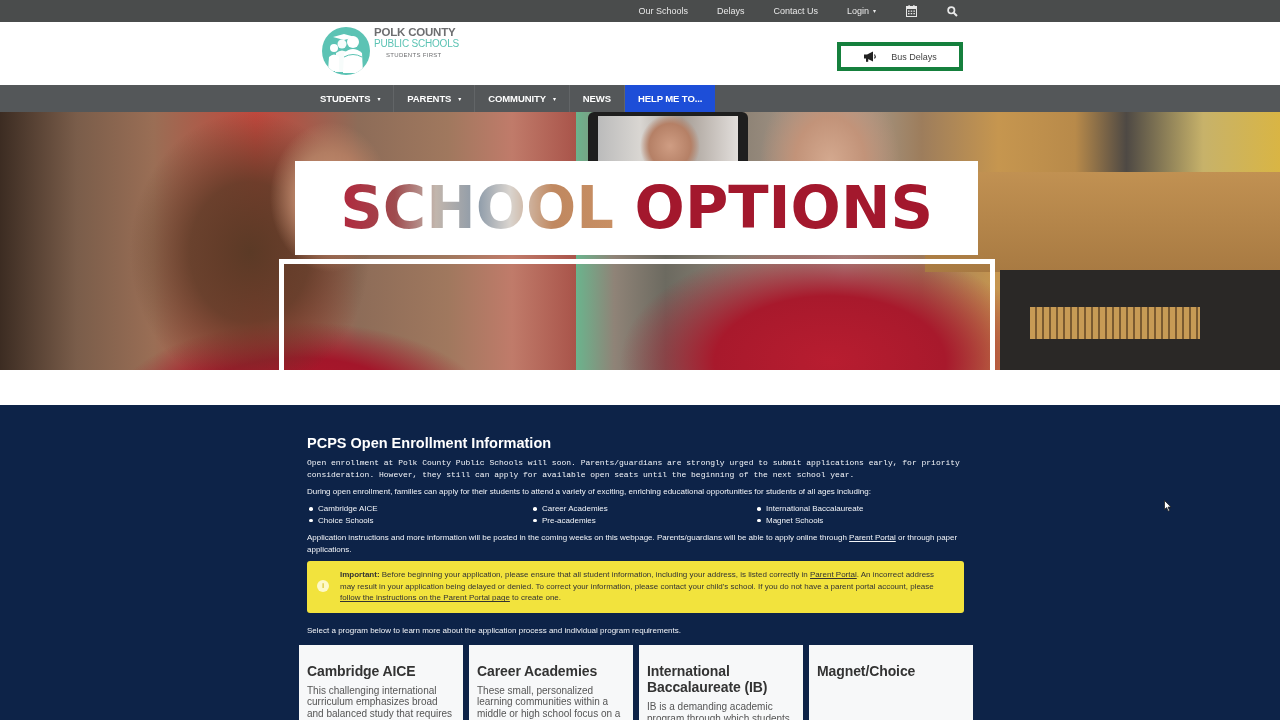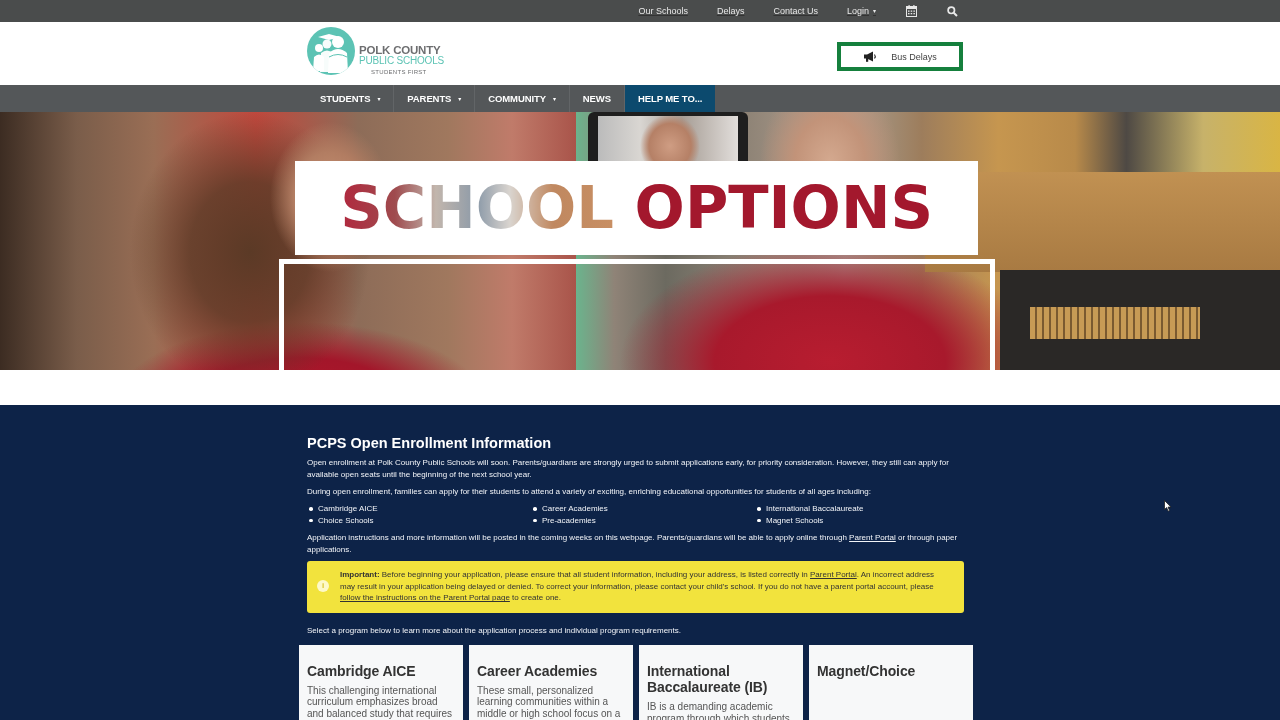--- a/index.html
+++ b/index.html
@@ -1,42 +1,42 @@
 <!DOCTYPE html>
 <html><head>
 <meta charset="utf-8">
 <style>
   * { box-sizing: border-box; margin: 0; padding: 0; }
   html, body { width: 1280px; height: 720px; overflow: hidden; background: #fff; }
   body { font-family: "Liberation Sans", "DejaVu Sans", sans-serif; color: #333; position: relative; }
 
   
   .utility-bar { position: absolute; top: 0; left: 0; width: 1280px; height: 22px; background: #4a4c4c; }
-  .utility-links { position: absolute; right: 322px; top: 0; height: 22px; display: flex; align-items: center; gap: 16px; text-decoration: underline; }
+  .utility-links { position: absolute; right: 322px; top: 0; height: 22px; display: flex; align-items: center; gap: 16px; }
   .utility-links a { color: #e8e8e8; font-size: 9px; text-decoration: none; margin-left: 13px; white-space: nowrap; }
   .utility-links .caret { font-size: 6px; margin-left: 4px; vertical-align: 1px; }
   .util-icon { margin-left: 13px; width: 12px; height: 12px; display: inline-flex; align-items: center; justify-content: center; }
 
   
   .header { position: absolute; top: 22px; left: 0; width: 1280px; height: 63px; background: #fff; }
-  .logo { position: absolute; left: 307px; top: 5px; display: flex; align-items: flex-end; }
+  .logo { position: absolute; left: 322px; top: 5px; display: flex; align-items: flex-start; }
   .logo-circle { width: 48px; height: 48px; border-radius: 50%; background: #5cc3b4; position: relative; overflow: hidden; }
   .logo-text { margin-left: 4px; line-height: 1; }
   .logo-line1 { font-size: 11.5px; font-weight: bold; color: #6d6e70; letter-spacing: -0.2px; }
   .logo-line2 { font-size: 10px; color: #5cc3b4; letter-spacing: -0.2px; margin-top: 0px; }
   .logo-line3 { font-size: 6px; color: #6d6e70; letter-spacing: 0.3px; margin-top: 3px; padding-left: 12px; }
   .bus-btn { position: absolute; left: 837px; top: 20px; width: 126px; height: 29px; border: 4px solid #15803d; background: #fff; display: flex; align-items: center; justify-content: center; font-size: 9px; color: #444; cursor: pointer; }
   .bus-btn .megaphone { margin-right: 14px; display: inline-flex; }
 
   
   .nav { position: absolute; top: 85px; left: 0; width: 1280px; height: 27px; background: #545759; }
   .nav-inner { position: absolute; left: 307px; top: 0; height: 27px; display: flex; }
   .nav-item { height: 27px; display: flex; align-items: center; padding: 0 13px; color: #fff; font-size: 9.5px; font-weight: bold; letter-spacing: -0.1px; border-right: 1px solid #626567; cursor: pointer; }
   .nav-item .caret { font-size: 6px; margin-left: 7px; }
-  .nav-item.help { background: #0c4a6e; border-right: none; }
+  .nav-item.help { background: #1d4ed8; border-right: none; }
 
   
   .hero { position: absolute; top: 112px; left: 0; width: 1280px; height: 258px; overflow: hidden;
     background:
       radial-gradient(ellipse 60px 75px at 330px 85px, #c99477 0%, #b27d62 60%, rgba(160,110,80,0) 100%),
       radial-gradient(ellipse 120px 140px at 250px 140px, #5b3a26 0%, rgba(90,58,38,0.8) 50%, rgba(90,58,38,0) 100%),
       radial-gradient(ellipse 190px 90px at 300px 300px, #b3182b 0%, #a3162a 60%, rgba(163,22,42,0) 100%),
       radial-gradient(ellipse 210px 120px at 830px 250px, #b81d30 0%, #a8192c 55%, rgba(168,25,44,0) 100%),
       radial-gradient(ellipse 70px 90px at 830px 50px, #d4a98f 0%, #c29379 50%, rgba(194,147,121,0) 100%),
       linear-gradient(90deg, #3c2c22 0%, #7a5d4a 6%, #9a6e55 12%, #c0483d 20%, #8d6c58 28%, #a0785e 35%, #c07b6a 40%, #a9544a 45%, #6bb48d 44%, #8f8377 48%, #6c6a60 52%, #978a7c 60%, #a7a095 66%, #9d7d5c 72%, #c6964f 78%, #b88a4a 84%, #4e4944 88%, #c7b26a 94%, #d9b544 100%);
@@ -55,21 +55,21 @@
   .banner-title { font-family: "DejaVu Sans", sans-serif; font-weight: bold; font-size: 58px; letter-spacing: 0px; color: #a3182d; transform: scaleX(1.02); }
   .banner-title .s1 { background: linear-gradient(90deg, #b1283e 0%, #9f4b4e 20%, #c2b6ad 35%, #8c9aa8 50%, #d9d4cf 62%, #c08860 78%, #c88f63 100%); -webkit-background-clip: text; background-clip: text; color: transparent; }
 
   .hero-gap { position: absolute; top: 370px; left: 0; width: 1280px; height: 35px; background: #fff; }
 
   
   .main { position: absolute; top: 405px; left: 0; width: 1280px; height: 315px; background: #0d2348; padding-left: 28px; }
   .content { position: absolute; left: 307px; top: 0; width: 658px; color: #fff; }
   .section-title { position: absolute; top: 30px; left: 0; font-size: 14.5px; font-weight: bold; color: #fff; white-space: nowrap; }
   .para { position: absolute; left: 0; width: 656px; font-size: 8px; line-height: 11.5px; color: #f2f4f8; }
-  .p1 { top: 52px; }
+  .p1 { top: 52px; font-family: Liberation Mono, monospace; }
   .p2 { top: 81px; }
   .prog-list { position: absolute; top: 98px; left: 0; width: 656px; display: grid; grid-template-columns: 224px 224px 208px; row-gap: 0; font-size: 8px; line-height: 11.5px; color: #f2f4f8; }
   .prog-list li { list-style: none; padding-left: 11px; position: relative; }
   .prog-list li::before { content: ""; position: absolute; left: 2px; top: 4px; width: 3.5px; height: 3.5px; border-radius: 50%; background: #fff; }
   .p3 { top: 127px; }
   .p3 a, .alert a { color: inherit; }
   .alert { position: absolute; top: 156px; left: 0; width: 657px; height: 52px; background: #f2e33d; border-radius: 3px; color: #333; font-size: 8px; line-height: 11.6px; padding: 8px 14px 0 33px; }
   .alert .info { position: absolute; left: 10px; top: 19px; width: 12px; height: 12px; border-radius: 50%; background: #fdf9c9; display: flex; align-items: center; justify-content: center; font-size: 8px; font-weight: bold; color: #d9c62e; }
   .alert b { font-weight: bold; }
   .p4 { top: 220px; }

